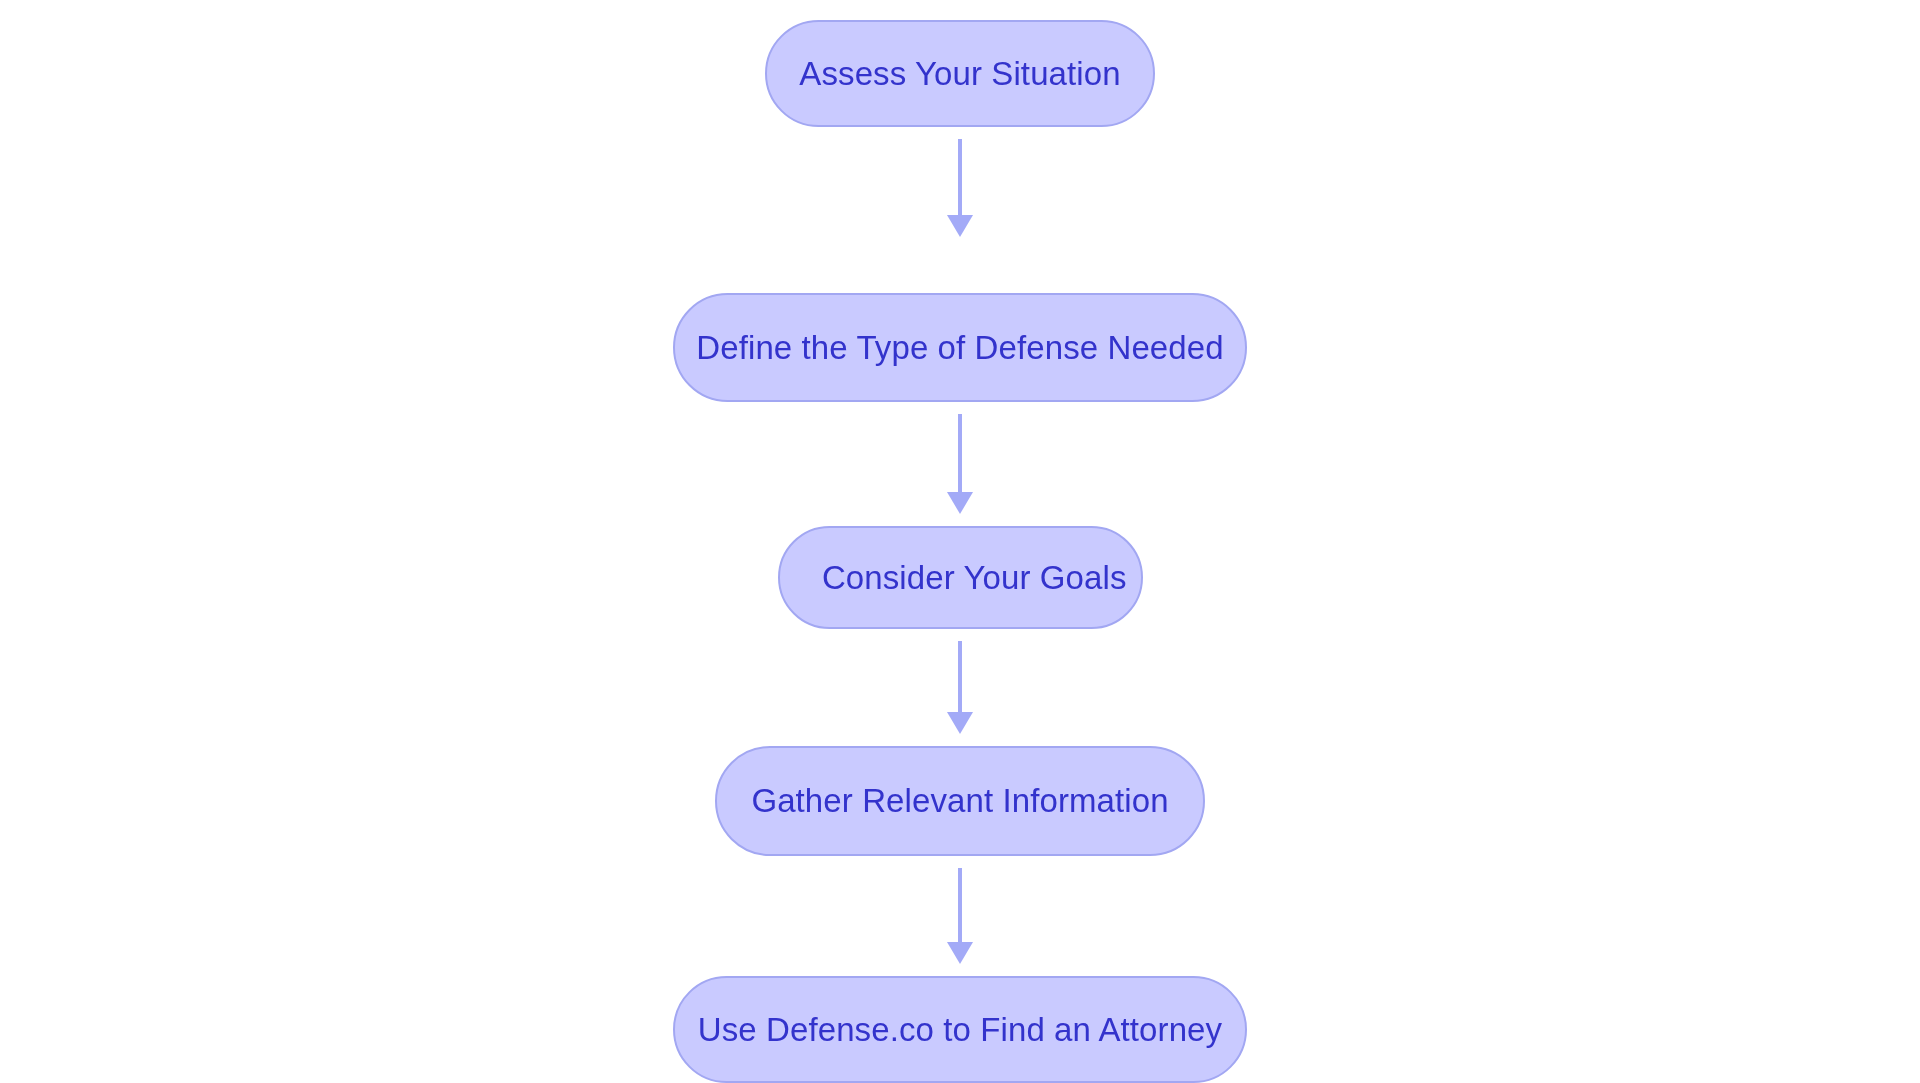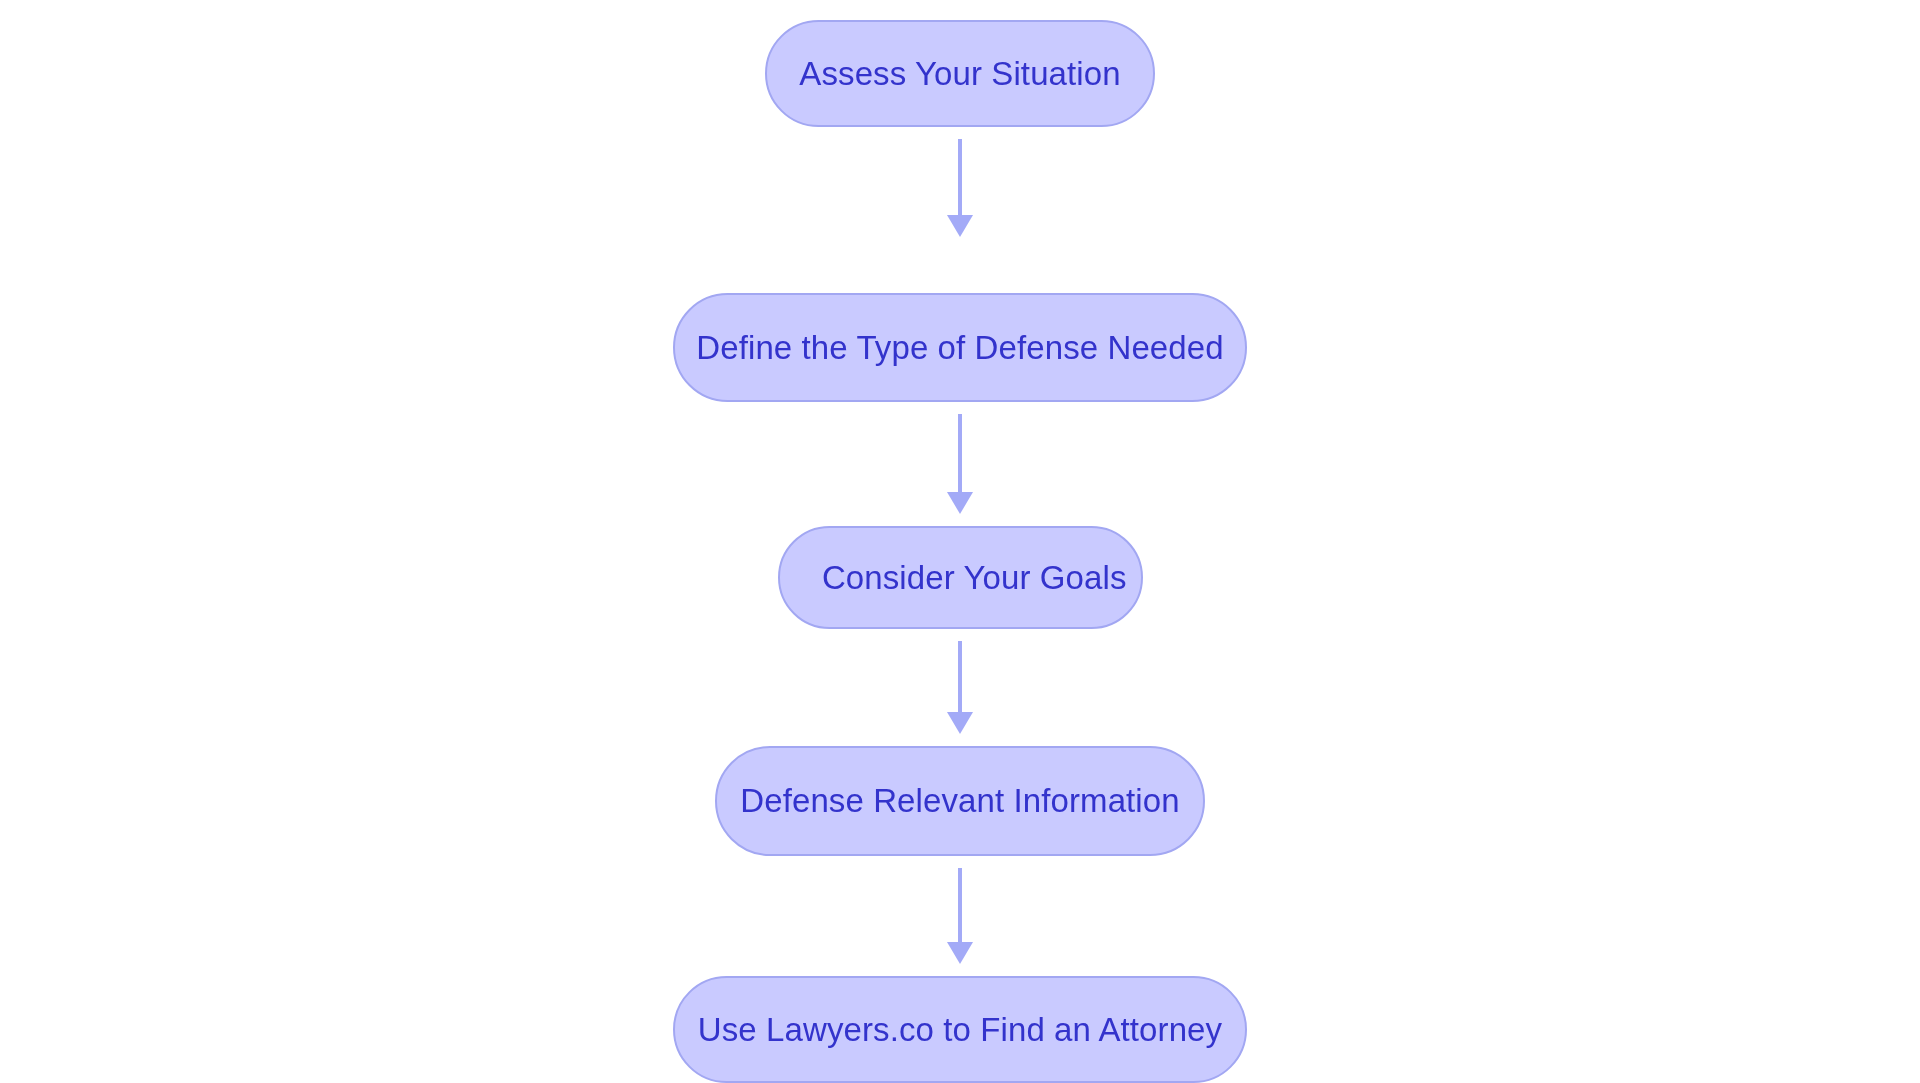--- a/index.html
+++ b/index.html
@@ -120,26 +120,26 @@
     <div class="node node-3" style="background: rgb(201, 202, 255); border-color: rgb(162, 167, 242); color: rgb(51, 51, 204);">
       <span class="node-label">Consider Your Goals</span>
     </div>
 
     <div class="connector conn-3">
       <div class="line" style="background: rgb(163, 170, 247);"></div>
       <div class="head" style="border-top-color: rgb(163, 170, 247);"></div>
     </div>
 
     <div class="node node-4" style="background: rgb(201, 202, 255); border-color: rgb(162, 167, 242); color: rgb(51, 51, 204);">
-      <span class="node-label">Defense Relevant Information</span>
+      <span class="node-label">Gather Relevant Information</span>
     </div>
 
     <div class="connector conn-4">
       <div class="line" style="background: rgb(163, 170, 247);"></div>
       <div class="head" style="border-top-color: rgb(163, 170, 247);"></div>
     </div>
 
     <div class="node node-5" style="background: rgb(201, 202, 255); border-color: rgb(162, 167, 242); color: rgb(51, 51, 204);">
-      <span class="node-label">Use Lawyers.co to Find an Attorney</span>
+      <span class="node-label">Use Defense.co to Find an Attorney</span>
     </div>
 
   </div>
 </div>
 
 </body></html>

